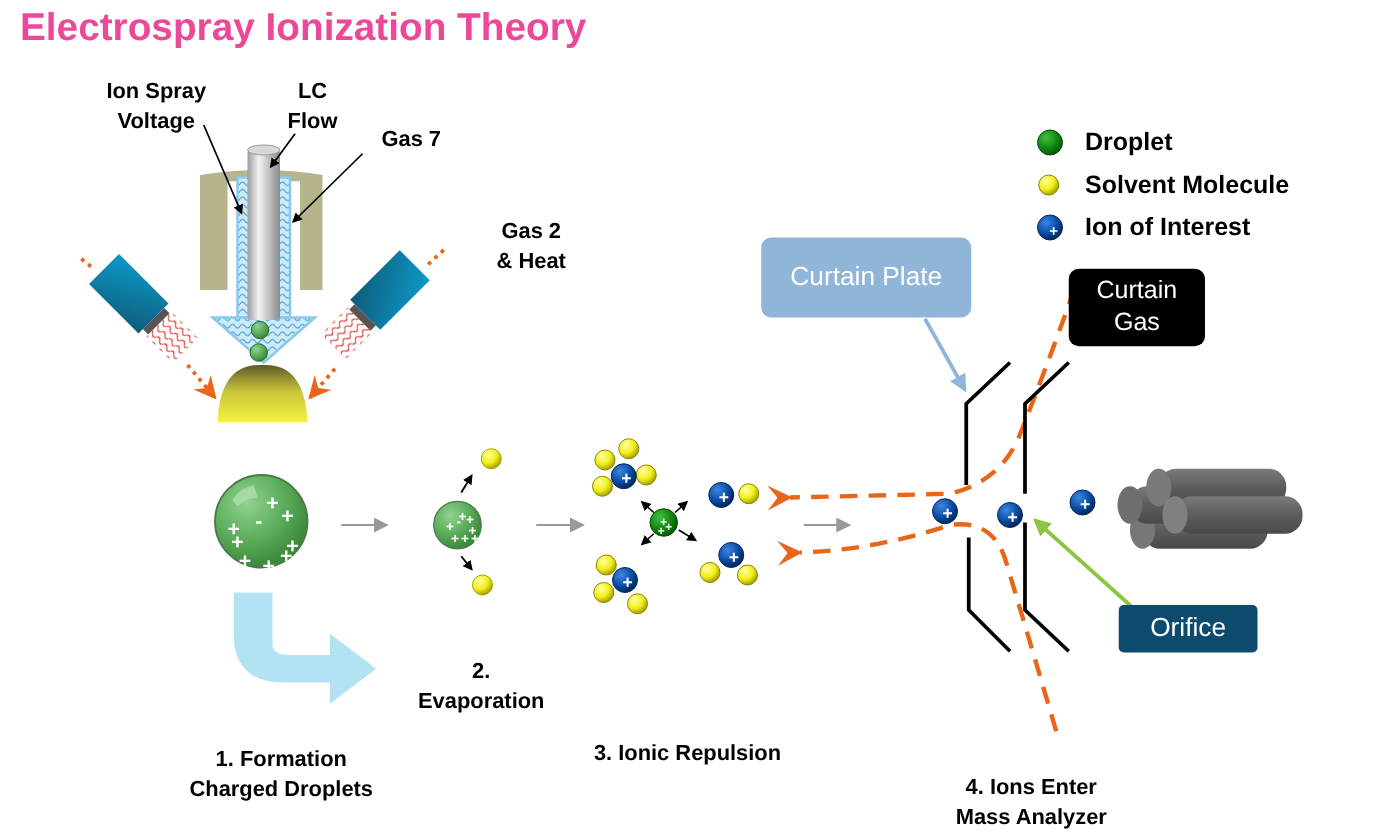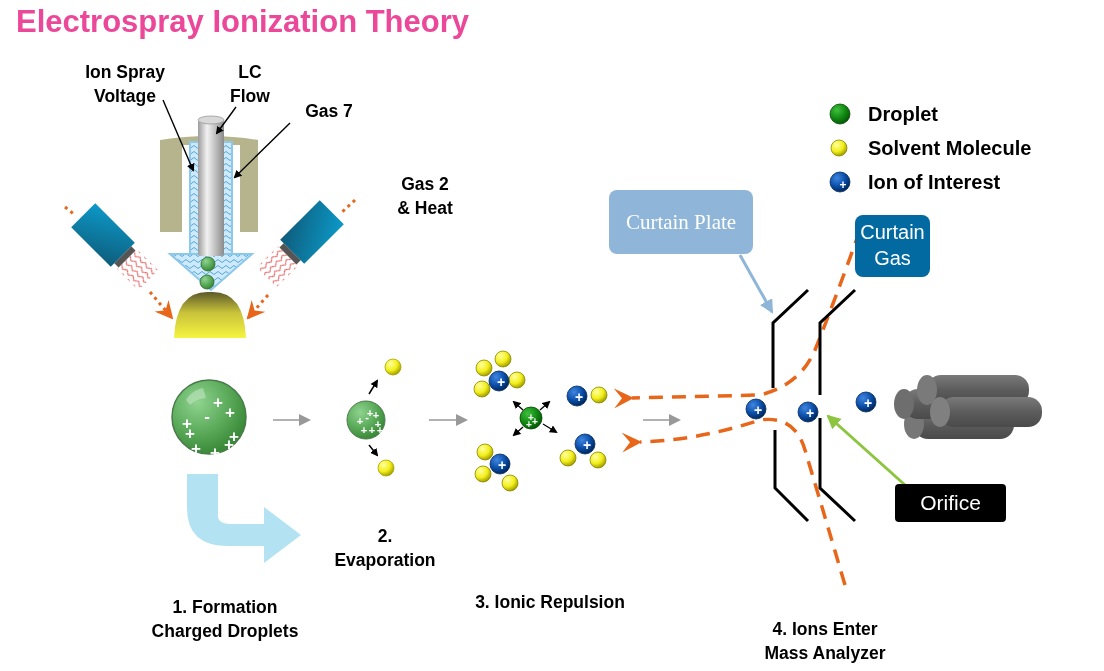--- a/index.html
+++ b/index.html
@@ -260,26 +260,26 @@
 <div class="lbl" style="left:294px; top:99px; width:70px;">Gas 7</div>
 <div class="lbl" style="left:383px; top:172px; width:84px;">
   <div>Gas 2</div>
   <div>&amp; Heat</div>
 </div>
 
 <div class="legend-item" style="left:868px; top:103px;">Droplet</div>
 <div class="legend-item" style="left:868px; top:137px;">Solvent Molecule</div>
 <div class="legend-item" style="left:868px; top:171px;">Ion of Interest</div>
 
-<div class="box" style="left:609px; top:190px; width:144px; height:64px; line-height:64px; background:#8fb6d8; font-size:21px;font-family:Liberation Serif, serif;">Curtain Plate</div>
-<div class="box" style="left:855px; top:215px; width:75px; height:62px; background:#0369a1; padding-top:4px; box-sizing:border-box;">
+<div class="box" style="left:609px; top:190px; width:168px; height:64px; line-height:64px; background:#8fb6d8; font-size:21px;">Curtain Plate</div>
+<div class="box" style="left:855px; top:215px; width:109px; height:62px; background:#000000; padding-top:4px; box-sizing:border-box;">
   <div>Curtain</div>
   <div>Gas</div>
 </div>
-<div class="box" style="left:895px; top:484px; width:111px; height:38px; line-height:38px; background:#000000; border-radius:4px; font-size:21px;">Orifice</div>
+<div class="box" style="left:895px; top:484px; width:111px; height:38px; line-height:38px; background:#0c4a6e; border-radius:4px; font-size:21px;">Orifice</div>
 
 <div class="lbl" style="left:130px; top:595px; width:190px;">
   <div>1. Formation</div>
   <div>Charged Droplets</div>
 </div>
 <div class="lbl" style="left:315px; top:524px; width:140px;">
   <div>2.</div>
   <div>Evaporation</div>
 </div>
 <div class="lbl" style="left:440px; top:590px; width:220px;">

